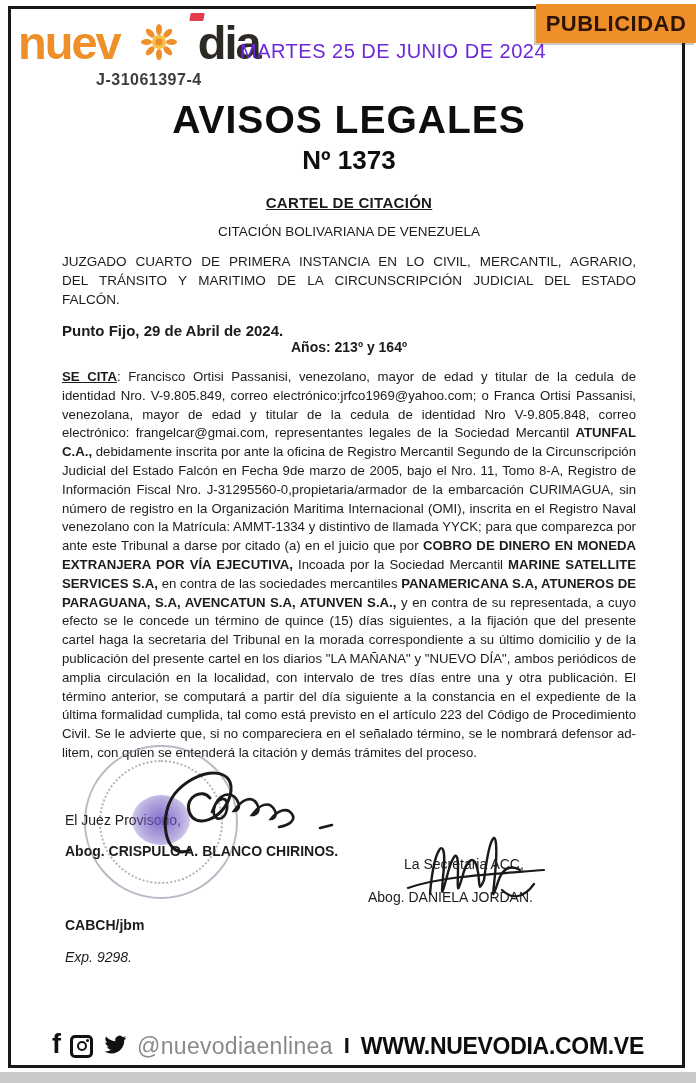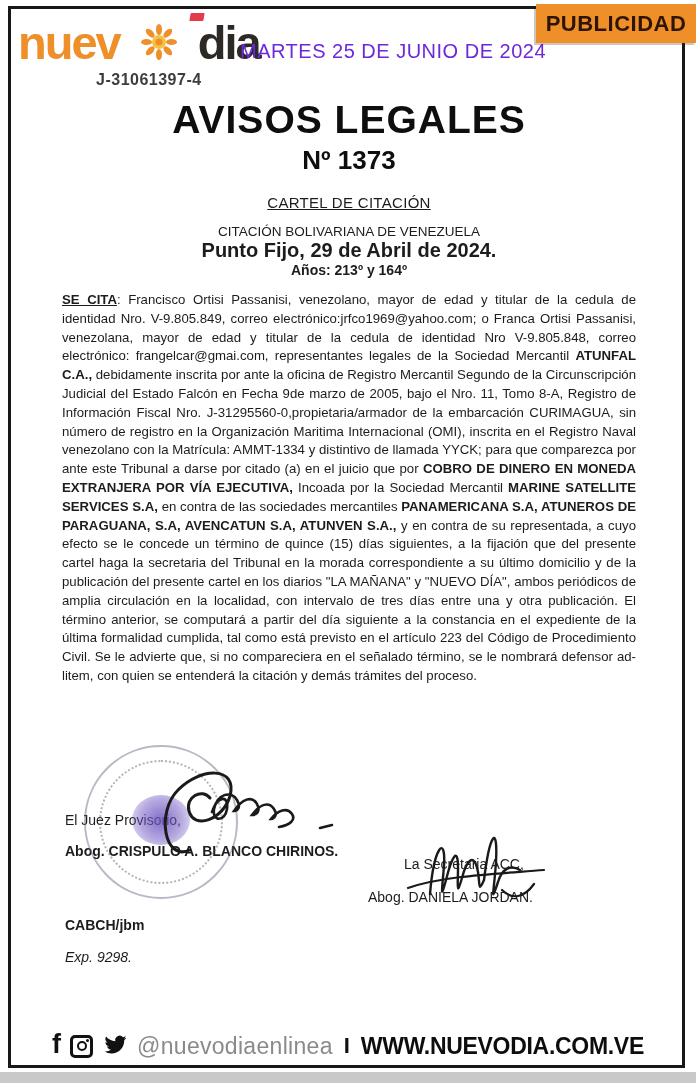--- a/index.html
+++ b/index.html
@@ -44,24 +44,24 @@
   .publicidad-badge{
     position:absolute;right:0;top:4px;width:160px;height:39px;
     background:#EE8F2A;color:#2E1503;font-weight:bold;font-size:22px;
     display:flex;align-items:center;justify-content:center;letter-spacing:.5px;
     box-shadow:-2px 2px 0 rgba(60,30,0,.25);
   }
   
   .doc{position:absolute;left:62px;top:98px;width:574px;}
   .title-main{text-align:center;font-size:39px;font-weight:bold;letter-spacing:1px;color:#0e0e0e;}
   .title-number{text-align:center;font-size:26px;font-weight:bold;margin-top:3px;color:#0e0e0e;}
-  .cartel-heading{text-align:center;font-size:15px;font-weight:normal;text-decoration:underline;margin-top:18px;letter-spacing:.3px;}
+  .cartel-heading{text-align:center;font-size:15px;font-weight:bold;text-decoration:underline;margin-top:18px;letter-spacing:.3px;}
   .republic{text-align:center;font-size:13.5px;margin-top:13px;}
   .court{font-size:13.5px;line-height:19px;text-align:justify;margin:13px 0 0 0;word-spacing:2px;}
-  .place-date{text-align:center;font-size:20px;font-weight:bold;}
+  .place-date{text-align:left;font-size:15px;font-weight:bold;margin-top:13px;}
   .years{text-align:center;font-size:14px;font-weight:bold;}
   .body-text{font-size:13.2px;line-height:18.8px;text-align:justify;margin:13px 0 0 0;}
   
   .judge-title{position:absolute;left:65px;top:812px;font-size:14px;}
   .judge-name{position:absolute;left:65px;top:843px;font-size:14px;font-weight:bold;}
   .secretary-title{position:absolute;left:404px;top:856px;font-size:14px;}
   .secretary-name{position:absolute;left:368px;top:889px;font-size:14px;}
   .file-initials{position:absolute;left:65px;top:917px;font-size:14px;font-weight:bold;}
   .exp{position:absolute;left:65px;top:949px;font-size:14px;font-weight:normal;font-style:italic;}
   
@@ -124,20 +124,21 @@
   </div>
   <div class="jnum">J-31061397-4</div>
   <div class="date-line">MARTES 25 DE JUNIO DE 2024</div>
   <div class="publicidad-badge">PUBLICIDAD</div>
 
   <div class="doc">
     <div class="title-main">AVISOS LEGALES</div>
     <div class="title-number">Nº 1373</div>
     <div class="cartel-heading">CARTEL DE CITACIÓN</div>
     <div class="republic">CITACIÓN BOLIVARIANA DE VENEZUELA</div>
+    <p class="court">JUZGADO CUARTO DE PRIMERA INSTANCIA EN LO CIVIL, MERCANTIL, AGRARIO, DEL TRÁNSITO Y MARITIMO DE LA CIRCUNSCRIPCIÓN JUDICIAL DEL ESTADO FALCÓN.</p>
     <div class="place-date">Punto Fijo, 29 de Abril de 2024.</div>
     <div class="years">Años: 213º y 164º</div>
     <p class="body-text"><span style="font-weight: bold; text-decoration: underline;">SE CITA</span><span>: Francisco Ortisi Passanisi, venezolano, mayor de edad y titular de la cedula de identidad Nro. V-9.805.849, correo electrónico:jrfco1969@yahoo.com; o Franca Ortisi Passanisi, venezolana, mayor de edad y titular de la cedula de identidad Nro V-9.805.848, correo electrónico: frangelcar@gmai.com, representantes legales de la Sociedad Mercantil </span><span style="font-weight: bold;">ATUNFAL C.A.,</span><span> debidamente inscrita por ante la oficina de Registro Mercantil Segundo de la Circunscripción Judicial del Estado Falcón en Fecha 9de marzo de 2005, bajo el Nro. 11, Tomo 8-A, Registro de Información Fiscal Nro. J-31295560-0,propietaria/armador de la embarcación CURIMAGUA, sin número de registro en la Organización Maritima Internacional (OMI), inscrita en el Registro Naval venezolano con la Matrícula: AMMT-1334 y distintivo de llamada YYCK; para que comparezca por ante este Tribunal a darse por citado (a) en el juicio que por </span><span style="font-weight: bold;">COBRO DE DINERO EN MONEDA EXTRANJERA POR VÍA EJECUTIVA,</span><span> Incoada por la Sociedad Mercantil </span><span style="font-weight: bold;">MARINE SATELLITE SERVICES S.A,</span><span> en contra de las sociedades mercantiles </span><span style="font-weight: bold;">PANAMERICANA S.A, ATUNEROS DE PARAGUANA, S.A, AVENCATUN S.A, ATUNVEN S.A.,</span><span> y en contra de su representada, a cuyo efecto se le concede un término de quince (15) días siguientes, a la fijación que del presente cartel haga la secretaria del Tribunal en la morada correspondiente a su último domicilio y de la publicación del presente cartel en los diarios "LA MAÑANA" y "NUEVO DÍA", ambos periódicos de amplia circulación en la localidad, con intervalo de tres días entre una y otra publicación. El término anterior, se computará a partir del día siguiente a la constancia en el expediente de la última formalidad cumplida, tal como está previsto en el artículo 223 del Código de Procedimiento Civil. Se le advierte que, si no compareciera en el señalado término, se le nombrará defensor ad-litem, con quien se entenderá la citación y demás trámites del proceso.</span></p>
   </div>
 
   <div class="judge-title">El Juez Provisorio,</div>
   <div class="judge-name">Abog. CRISPULO A. BLANCO CHIRINOS.</div>
   <div class="secretary-title">La Secretaria ACC,</div>
   <div class="secretary-name">Abog. DANIELA JORDAN.</div>
   <div class="file-initials">CABCH/jbm</div>

